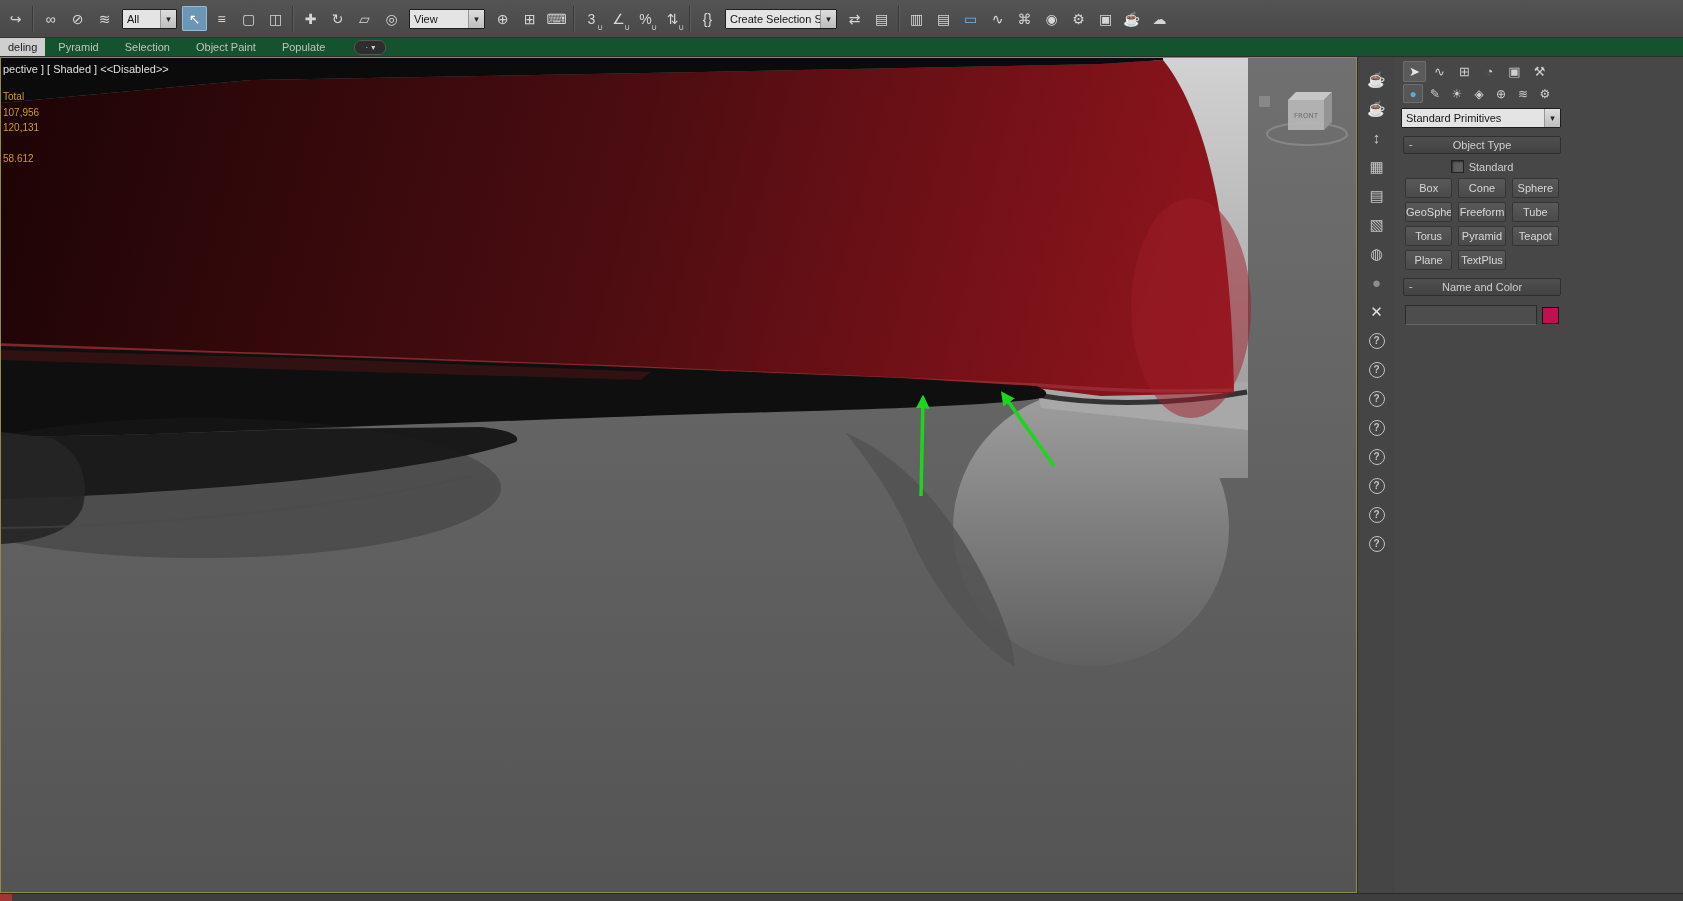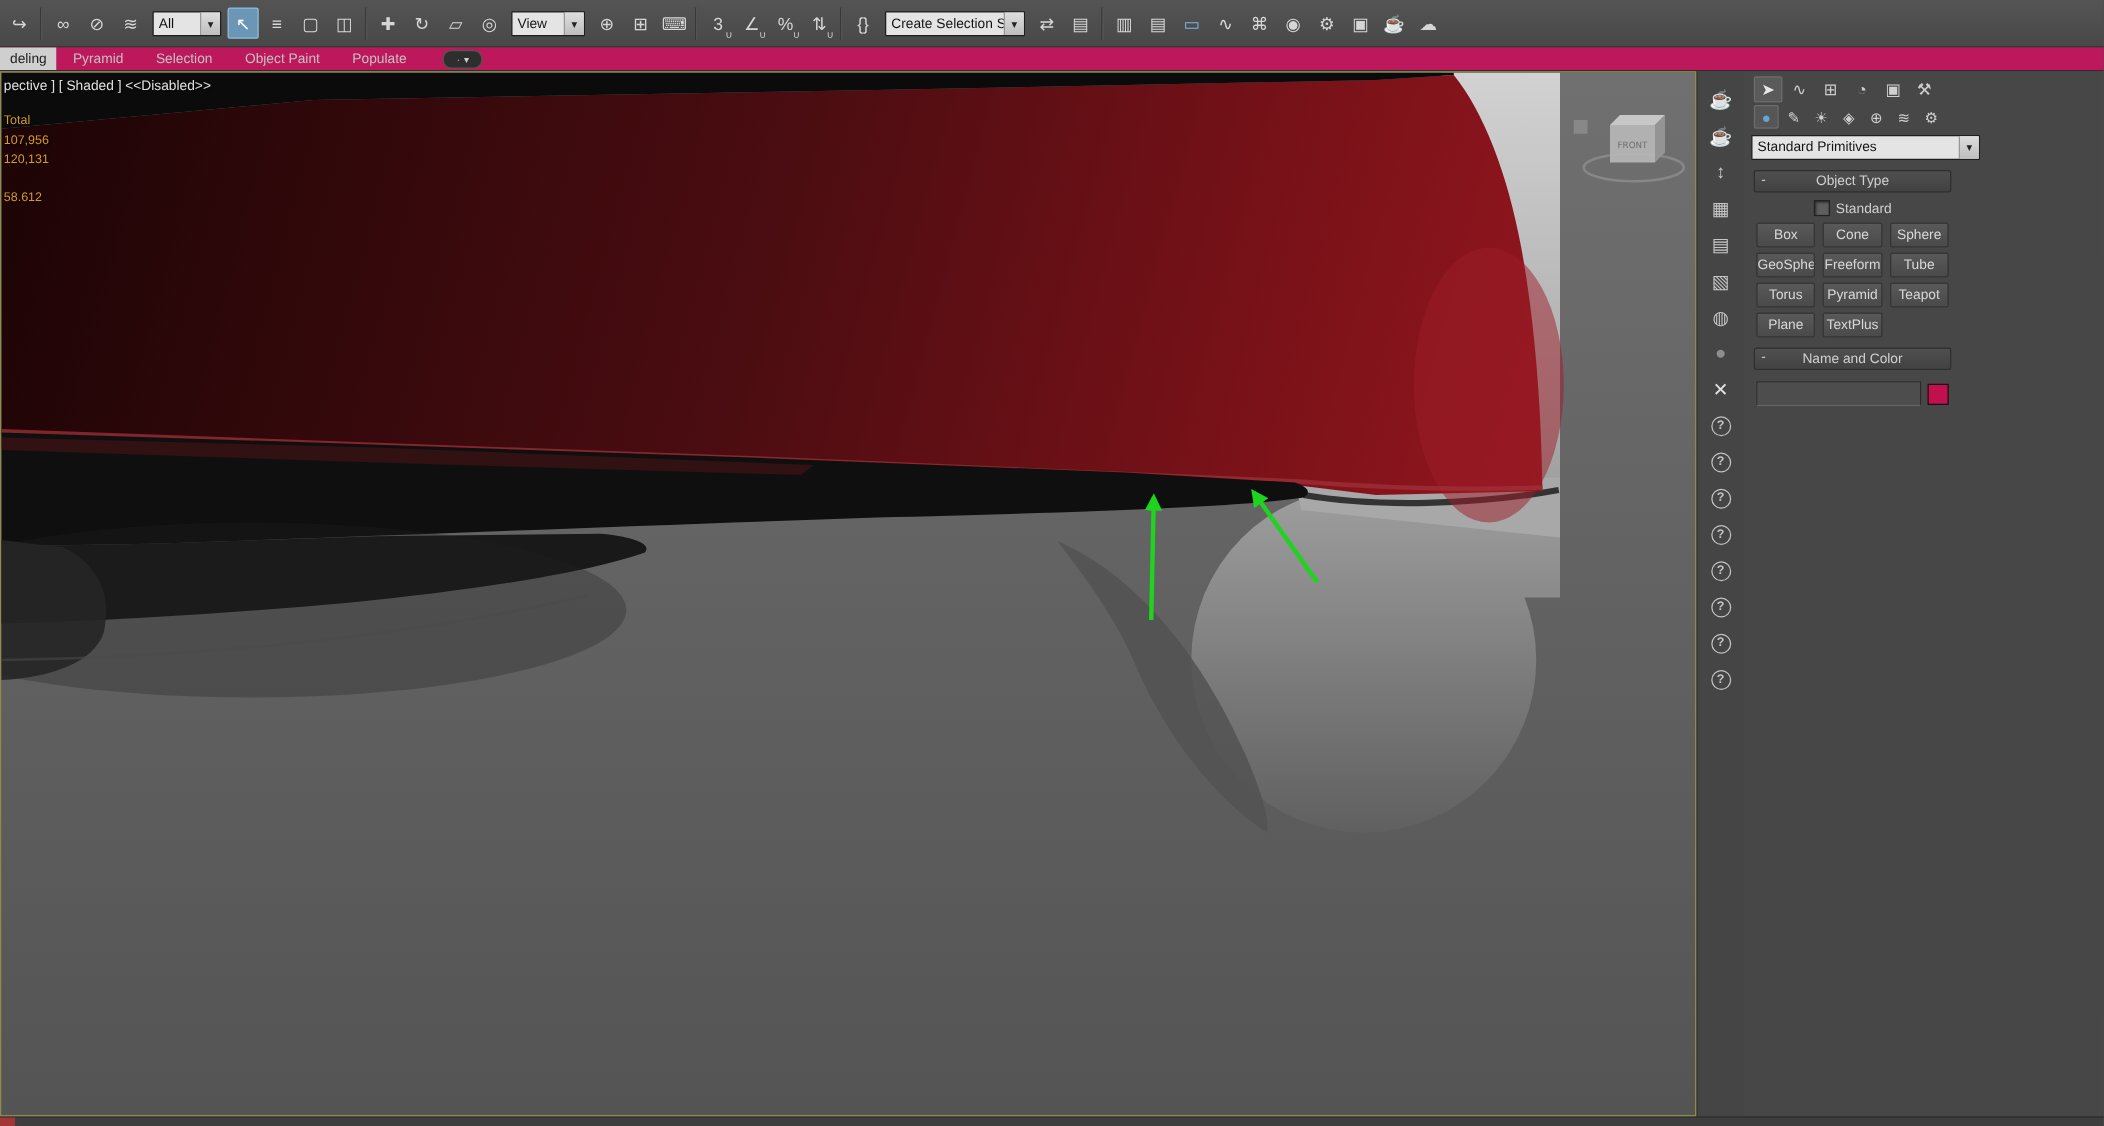--- a/index.html
+++ b/index.html
@@ -14,23 +14,23 @@
   .tbtn.active{background:#6c96b5;box-shadow:inset 0 0 0 1px #93bcd8;color:#fff}
   .tbtn.blue{color:#7ab3e0}
   .tbtn .sub{position:absolute;right:1px;bottom:-1px;font-size:8px;color:#cfcfcf}
   .sep{width:1px;height:26px;background:#383838;border-right:1px solid #5c5c5c;margin:0 3px}
   .combo{height:20px;background:#e4e4e4;border:1px solid #1e1e1e;display:flex;align-items:center;
          margin:0 4px;border-radius:1px;box-sizing:border-box}
   .combo .val{padding:0 4px;font-size:11px;color:#141414;white-space:nowrap;overflow:hidden;flex:1}
   .combo .arr{width:15px;align-self:stretch;background:linear-gradient(#dedede,#bdbdbd);
               border-left:1px solid #979797;display:flex;align-items:center;justify-content:center;
               font-size:9px;color:#222}
-  .combo.w-all{width:55px}.combo.w-view{width:59px}.combo.w-sel{width:112px}.combo.full{width:183px;margin:4px 0}
+  .combo.w-all{width:55px}.combo.w-view{width:76px}.combo.w-sel{width:112px}.combo.full{width:160px;margin:4px 0}
   
-  .ribbon{height:19px;background:#be185d;display:flex;align-items:stretch;border-bottom:1px solid #2d2d2d;box-sizing:border-box}
+  .ribbon{height:19px;background:#14532d;display:flex;align-items:stretch;border-bottom:1px solid #2d2d2d;box-sizing:border-box}
   .rtab{padding:0 13px;font-size:11px;color:#c2c2c2;display:flex;align-items:center;cursor:default}
   .rtab.active{background:#cfcfcf;color:#1d1d1d;padding:0 8px}
   .rmin{margin-left:16px;align-self:center;width:30px;height:13px;background:#2e2e2e;border:1px solid #555;
         border-radius:7px;color:#cfcfcf;font-size:8px;display:flex;align-items:center;justify-content:center;gap:3px}
   
   .main{display:flex;height:836px}
   .viewport{width:1357px;position:relative;border:1px solid #8f8c4a;box-sizing:border-box;background:#5e5e5e;overflow:hidden}
   .viewport svg{position:absolute;left:0;top:0}
   .vp-label{position:absolute;top:5px;left:2px;font-size:11px;color:#e0e0e0;text-shadow:1px 1px 1px rgba(0,0,0,.6);z-index:3}
   .vp-stats{position:absolute;top:33px;left:2px;font-size:10px;color:#d69c22;z-index:3;text-shadow:1px 1px 1px rgba(0,0,0,.5)}

